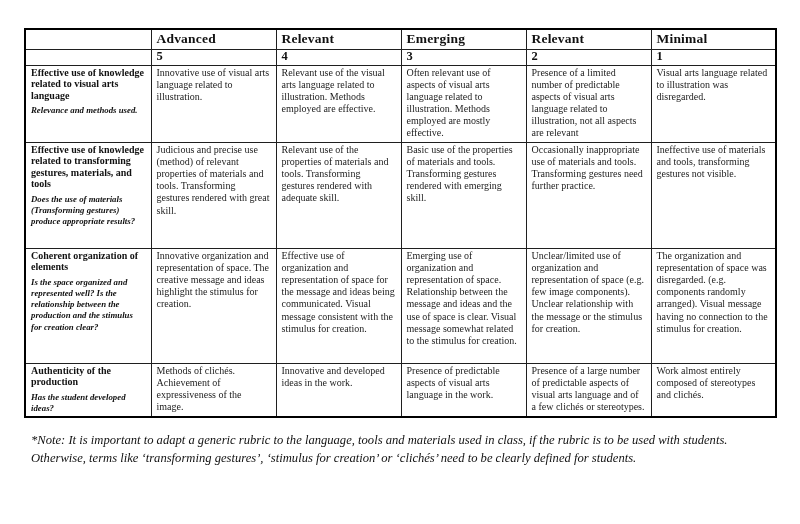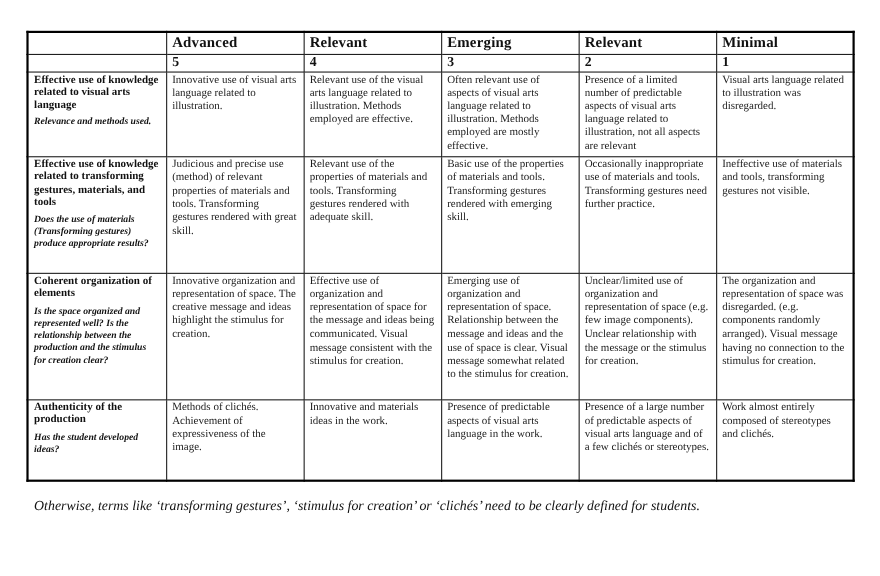--- a/index.html
+++ b/index.html
@@ -54,21 +54,21 @@
   .row-sub {
     font-size: 8.8px;
     font-style: italic;
     font-weight: bold;
     line-height: 1.28;
     margin-top: 4px;
   }
   tr.r1 { height: 74px; }
   tr.r2 { height: 106px; }
   tr.r3 { height: 115px; }
-  tr.r4 { height: 74px; }
+  tr.r4 { height: 54px; }
 
   .footer { margin: 7px 0 0 7px; }
   .footer-title {
     font-size: 15.5px;
     font-weight: bold;
     line-height: 1.2;
   }
   .footer-title .em { font-style: italic; }
   .footer-subtitle {
     font-size: 14.5px;
@@ -152,27 +152,28 @@
       <td class="cell">Unclear/limited use of organization and representation of space (e.g. few image components). Unclear relationship with the message or the stimulus for creation.</td>
       <td class="cell">The organization and representation of space was disregarded. (e.g. components randomly arranged). Visual message having no connection to the stimulus for creation.</td>
     </tr>
 
     <tr class="r4">
       <td>
         <div class="row-title">Authenticity of the production</div>
         <div class="row-sub">Has the student developed ideas?</div>
       </td>
       <td class="cell">Methods of clichés. Achievement of expressiveness of the image.</td>
-      <td class="cell">Innovative and materials ideas in the work.</td>
+      <td class="cell">Innovative and developed ideas in the work.</td>
       <td class="cell">Presence of predictable aspects of visual arts language in the work.</td>
       <td class="cell">Presence of a large number of predictable aspects of visual arts language and of a few clichés or stereotypes.</td>
       <td class="cell">Work almost entirely composed of stereotypes and clichés.</td>
     </tr>
   </tbody>
     </table>
 
   <div class="footer">
     <div class="footer-note">
+      <div>*Note: It is important to adapt a generic rubric to the language, tools and materials used in class, if the rubric is to be used with students.</div>
       <div>Otherwise, terms like ‘transforming gestures’,  ‘stimulus for creation’ or ‘clichés’ need to be clearly defined for students.</div>
     </div>
   </div>
 
 </div>
 
 </body></html>

